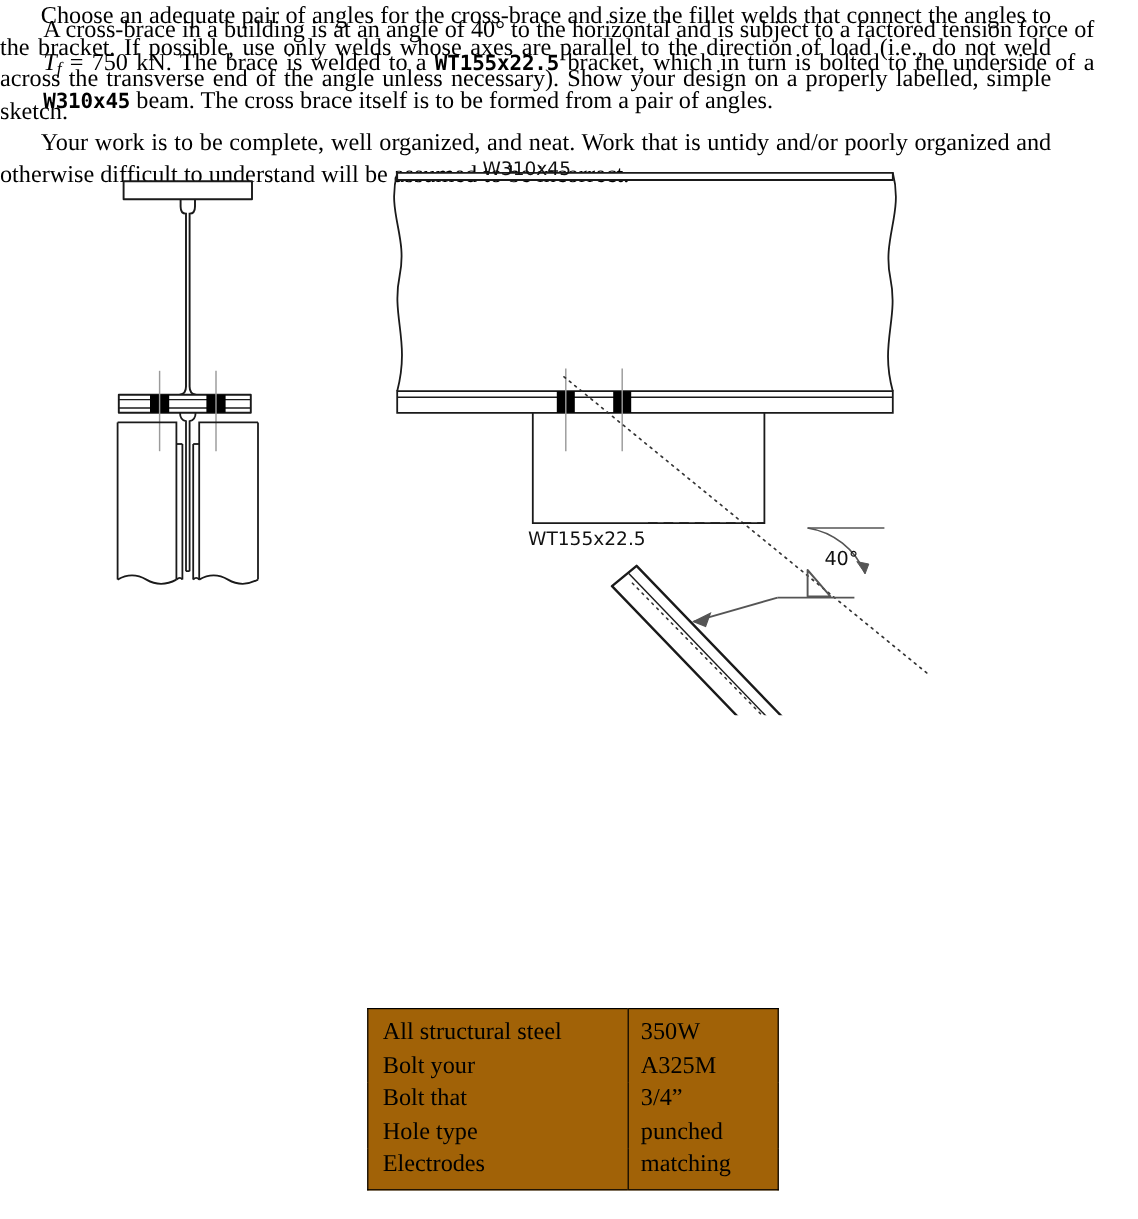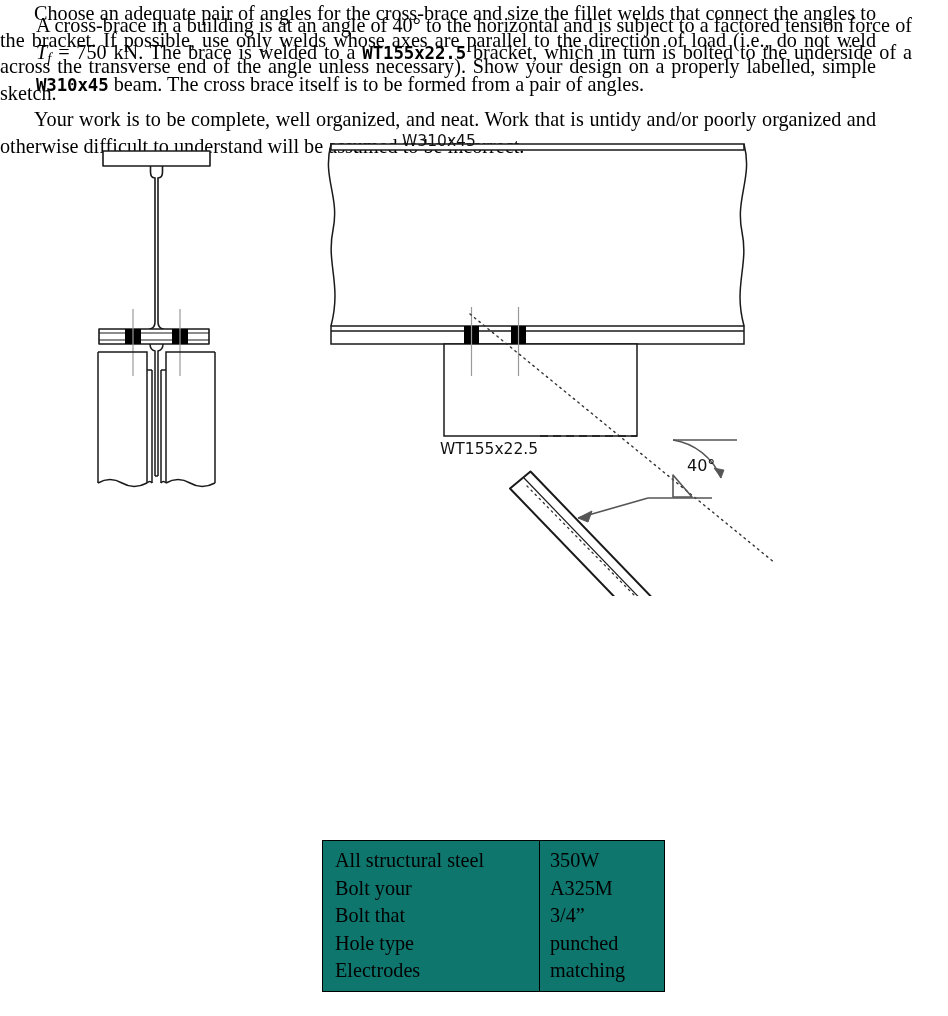--- a/index.html
+++ b/index.html
@@ -67,27 +67,27 @@
     position: absolute;
     left: 0;
     top: 126px;
     width: 948px;
     height: 470px;
   }
   #figure svg { display: block; }
   
   #spec-table {
     position: absolute;
-    left: 322px;
+    left: 306px;
     top: 840px;
     border: 1.4px solid #000;
     border-collapse: collapse;
     font-size: 20.2px;
     line-height: 27.5px;
-    background: #0f766e;
+    background: #a16207;
   }
   #spec-table td {
     padding: 0 10px 0 12px;
     border: none;
     vertical-align: baseline;
     white-space: nowrap;
   }
   #spec-table td.k {
     border-right: 1.4px solid #000;
     min-width: 190px;

